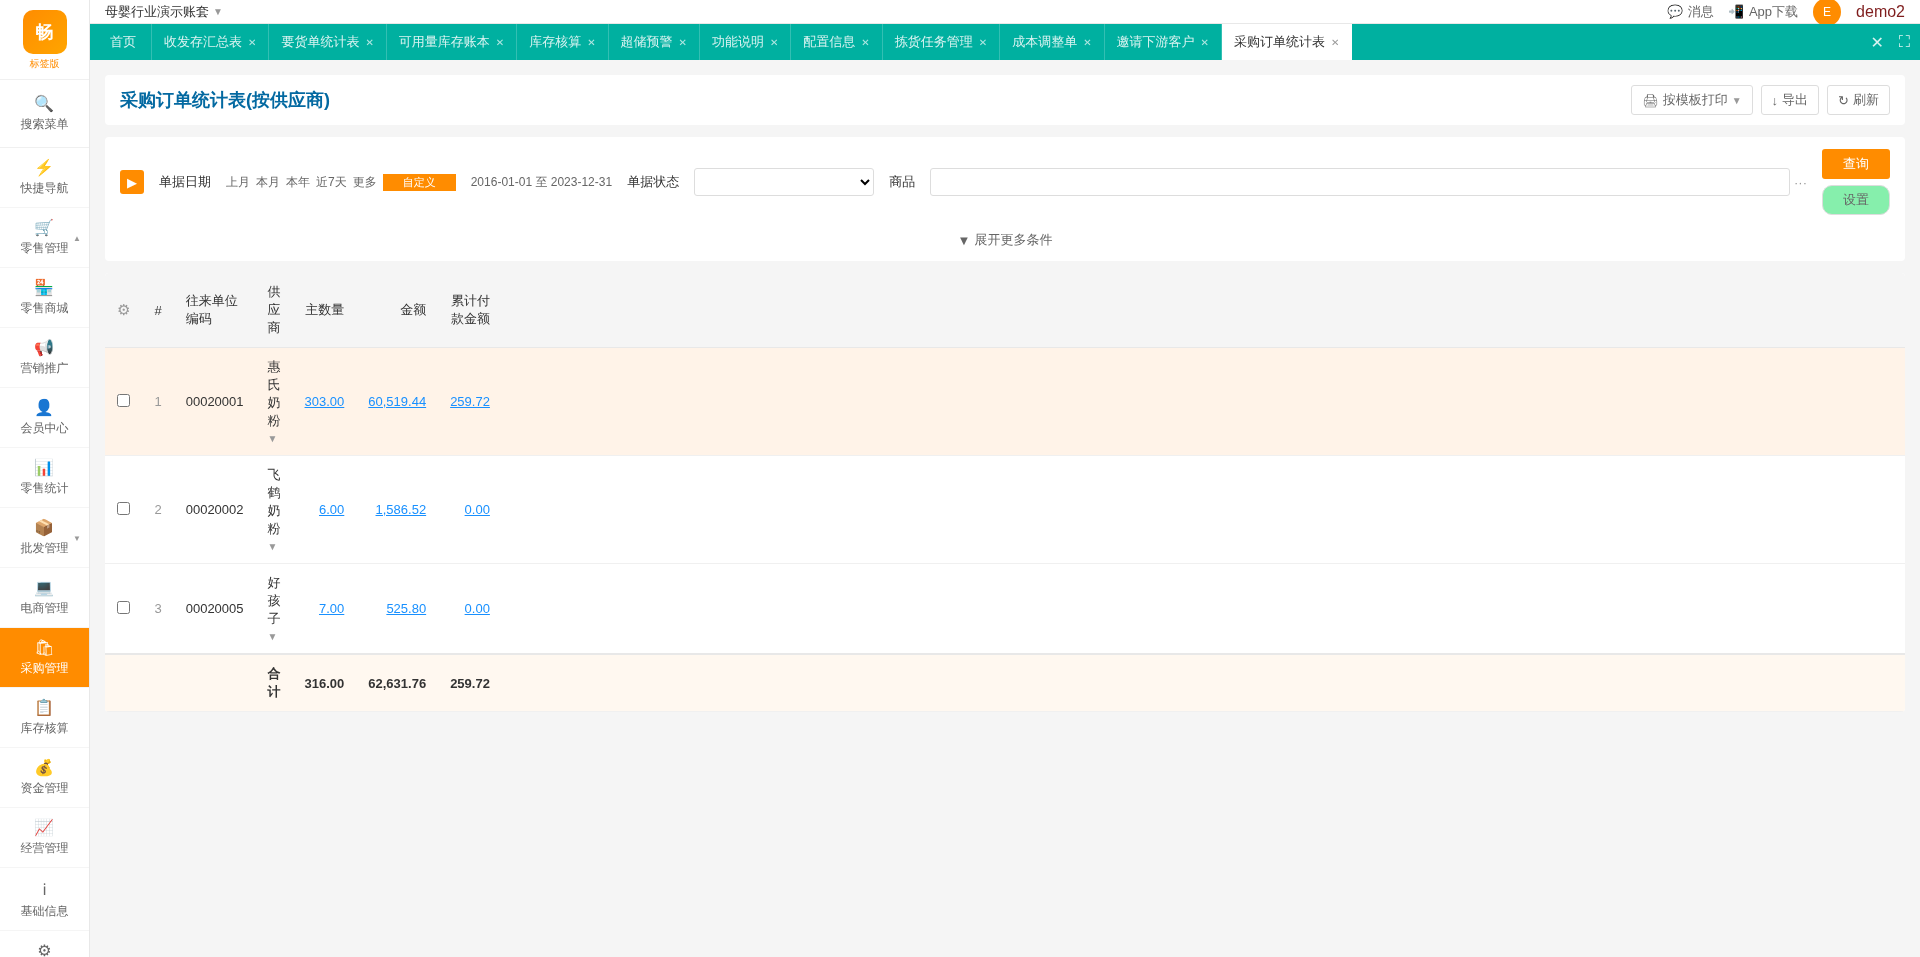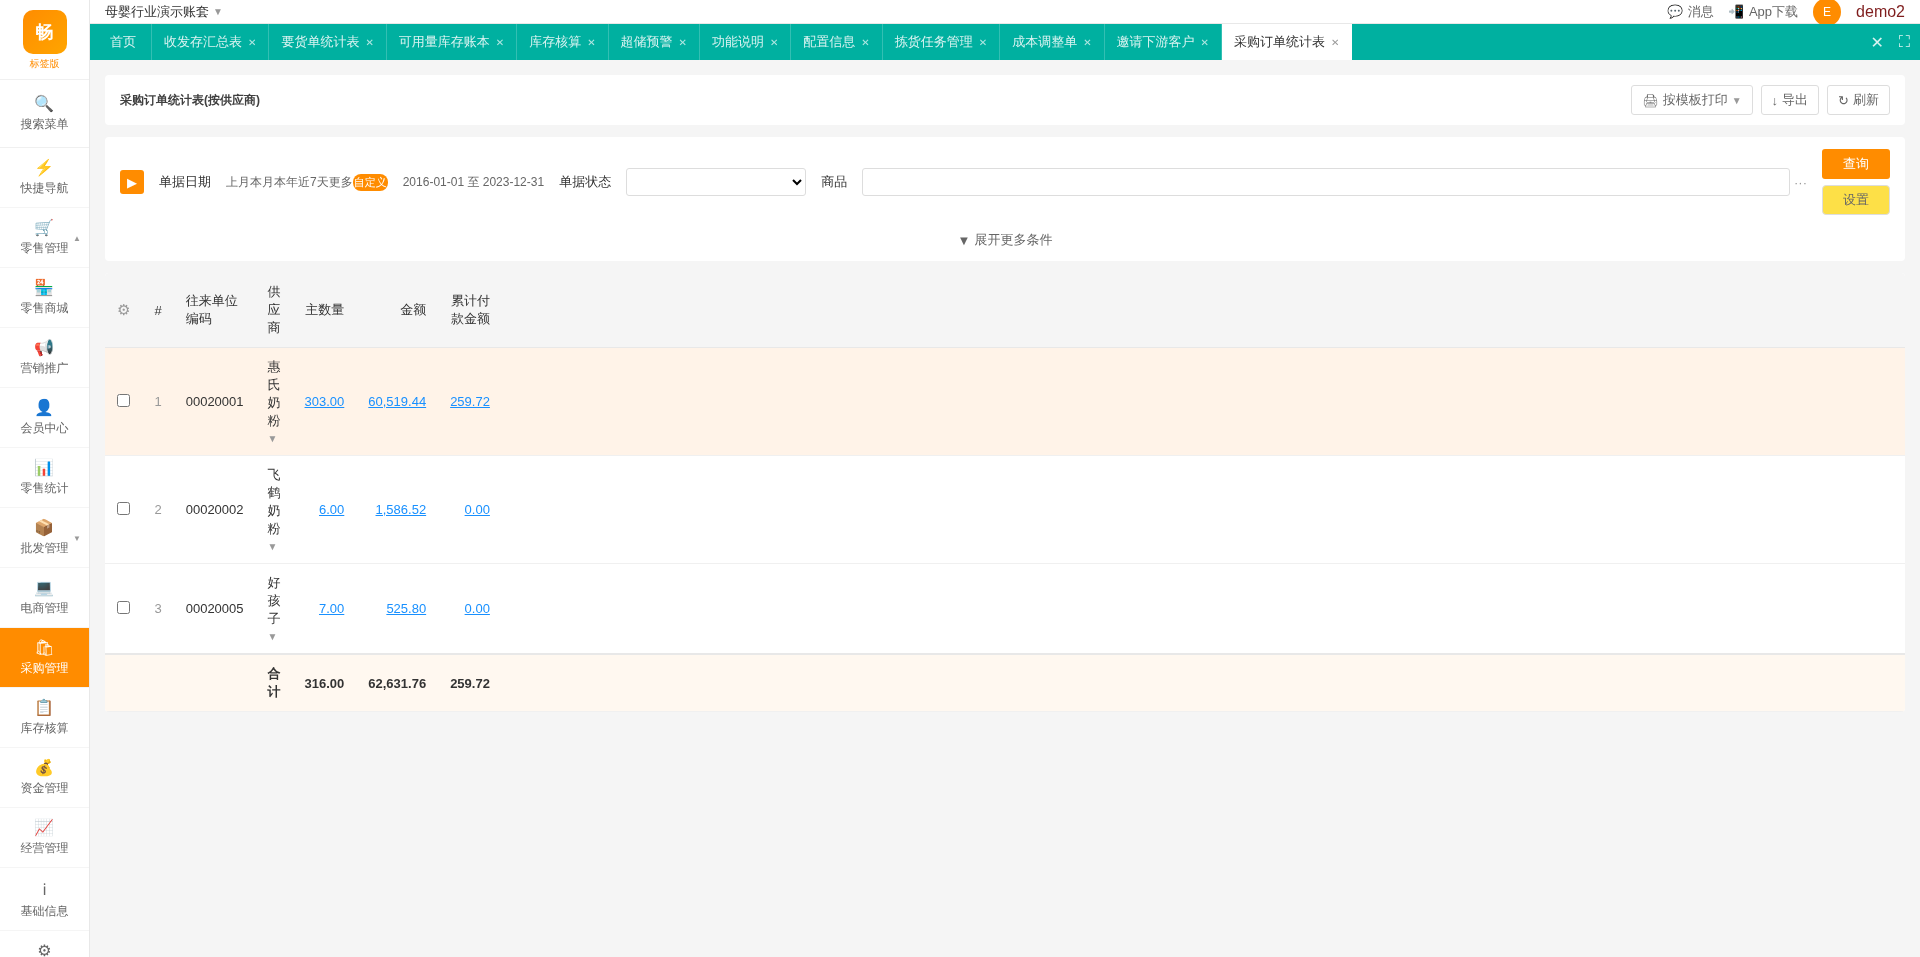--- a/index.html
+++ b/index.html
@@ -38,40 +38,40 @@
     .nav-tab.active { background: #fff; color: #333; }
     .nav-tab.home { padding: 0 15px; }
     .nav-tab-close { font-size: 10px; color: rgba(255,255,255,0.7); cursor: pointer; margin-left: 2px; }
     .nav-tab.active .nav-tab-close { color: #999; }
     .nav-tabs-right { margin-left: auto; display: flex; align-items: center; gap: 5px; }
     .nav-tabs-btn { color: rgba(255,255,255,0.85); cursor: pointer; font-size: 16px; padding: 0 5px; }
 
     
     .page-content { flex: 1; overflow-y: auto; background: #f5f5f5; padding: 15px; }
     .page-header { display: flex; align-items: center; justify-content: space-between; margin-bottom: 12px; background: #fff; padding: 10px 15px; border-radius: 4px; }
-    .page-title { font-size: 12px; font-weight: bold; color: #404040; }
+    .page-title { font-size: 18px; font-weight: bold; color: #0369a1; }
     .page-header-actions { display: flex; align-items: center; gap: 8px; }
     .btn-print { display: flex; align-items: center; gap: 4px; padding: 5px 10px; border: 1px solid #ddd; background: #fff; cursor: pointer; font-size: 13px; color: #666; border-radius: 3px; }
     .btn-export { display: flex; align-items: center; gap: 4px; padding: 5px 10px; border: 1px solid #ddd; background: #fff; cursor: pointer; font-size: 13px; color: #666; border-radius: 3px; }
     .btn-refresh { display: flex; align-items: center; gap: 4px; padding: 5px 10px; border: 1px solid #ddd; background: #fff; cursor: pointer; font-size: 13px; color: #666; border-radius: 3px; }
 
     
     .filter-area { background: #fff; padding: 12px 15px; border-radius: 4px; margin-bottom: 12px; }
     .filter-row { display: flex; align-items: center; gap: 15px; flex-wrap: wrap; }
     .filter-toggle { width: 24px; height: 24px; background: #ff8c00; color: white; display: flex; align-items: center; justify-content: center; border-radius: 3px; cursor: pointer; flex-shrink: 0; }
     .filter-label { font-size: 13px; color: #333; white-space: nowrap; }
-    .filter-date-shortcuts { display: flex; align-items: center; }
+    .filter-date-shortcuts { display: flex; gap: 6px; align-items: center; }
     .date-shortcut { font-size: 12px; color: #666; cursor: pointer; }
-    .date-custom-badge { background: #ff8c00; color: white; font-size: 11px; padding: 1px 1px; border-radius: 8px; cursor: pointer; text-align: center; }
+    .date-custom-badge { background: #ff8c00; color: white; font-size: 11px; padding: 1px 20px; border-radius: 0; cursor: pointer; text-align: center; }
     .date-range { font-size: 12px; color: #666; }
     .filter-input-wide { border: 1px solid #ddd; border-radius: 3px; padding: 4px 8px; font-size: 13px; height: 28px; min-width: 300px; }
     .filter-select { border: 1px solid #ddd; border-radius: 3px; padding: 4px 8px; font-size: 13px; height: 28px; min-width: 180px; background: #fff; }
     .filter-more-btn { display: flex; align-items: center; gap: 4px; color: #666; font-size: 13px; cursor: pointer; margin: 8px auto 0; }
     .btn-query { background: #ff8c00; color: white; border: none; padding: 6px 18px; border-radius: 3px; cursor: pointer; font-size: 13px; }
-    .btn-settings { background: #fde047; color: #666; border: 1px solid #ddd; padding: 5px 20px; border-radius: 4px; cursor: pointer; font-size: 13px; }
+    .btn-settings { background: #86efac; color: #666; border: 1px solid #ddd; padding: 5px 20px; border-radius: 10px; cursor: pointer; font-size: 13px; }
     .filter-actions { display: flex; flex-direction: column; gap: 6px; margin-left: auto; }
     .ellipsis-btn { color: #999; cursor: pointer; }
 
     
     .table-container { background: #fff; border-radius: 4px; overflow: hidden; }
     table { width: 100%; border-collapse: collapse; }
     thead tr { background: #f5f5f5; }
     th { padding: 10px 12px; text-align: left; font-weight: normal; color: #333; font-size: 13px; border-bottom: 1px solid #e8e8e8; }
     th.center, td.center { text-align: center; }
     th.right, td.right { text-align: right; }

